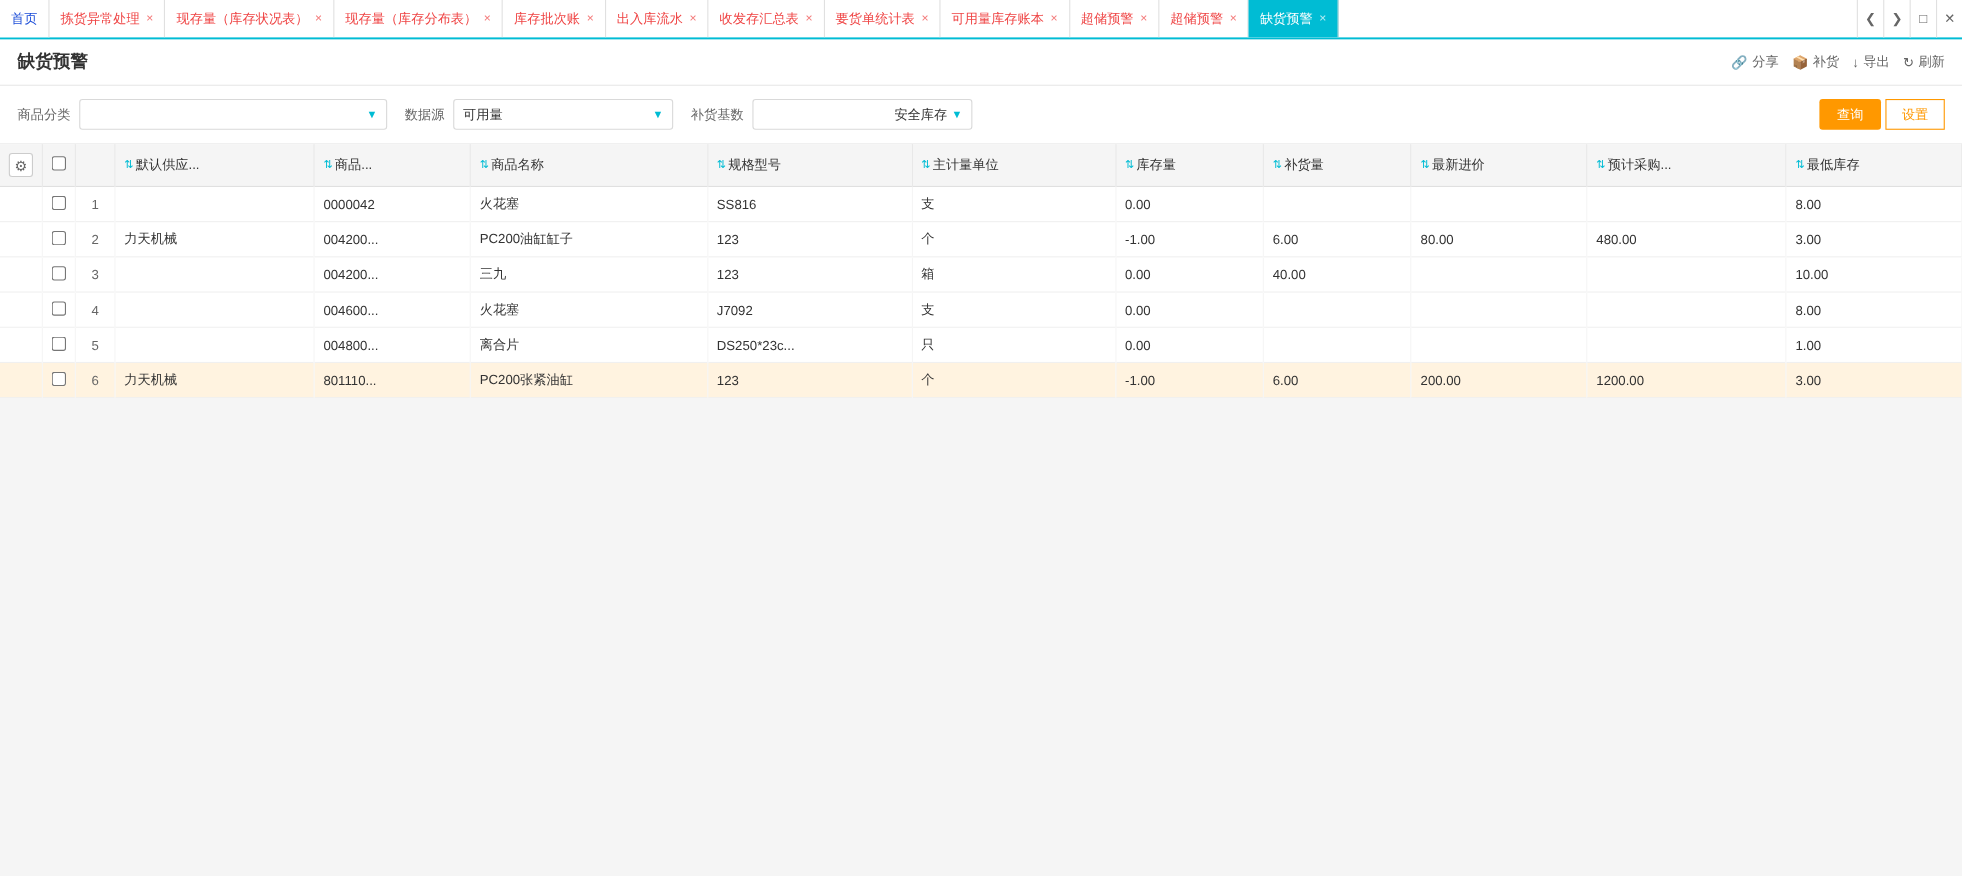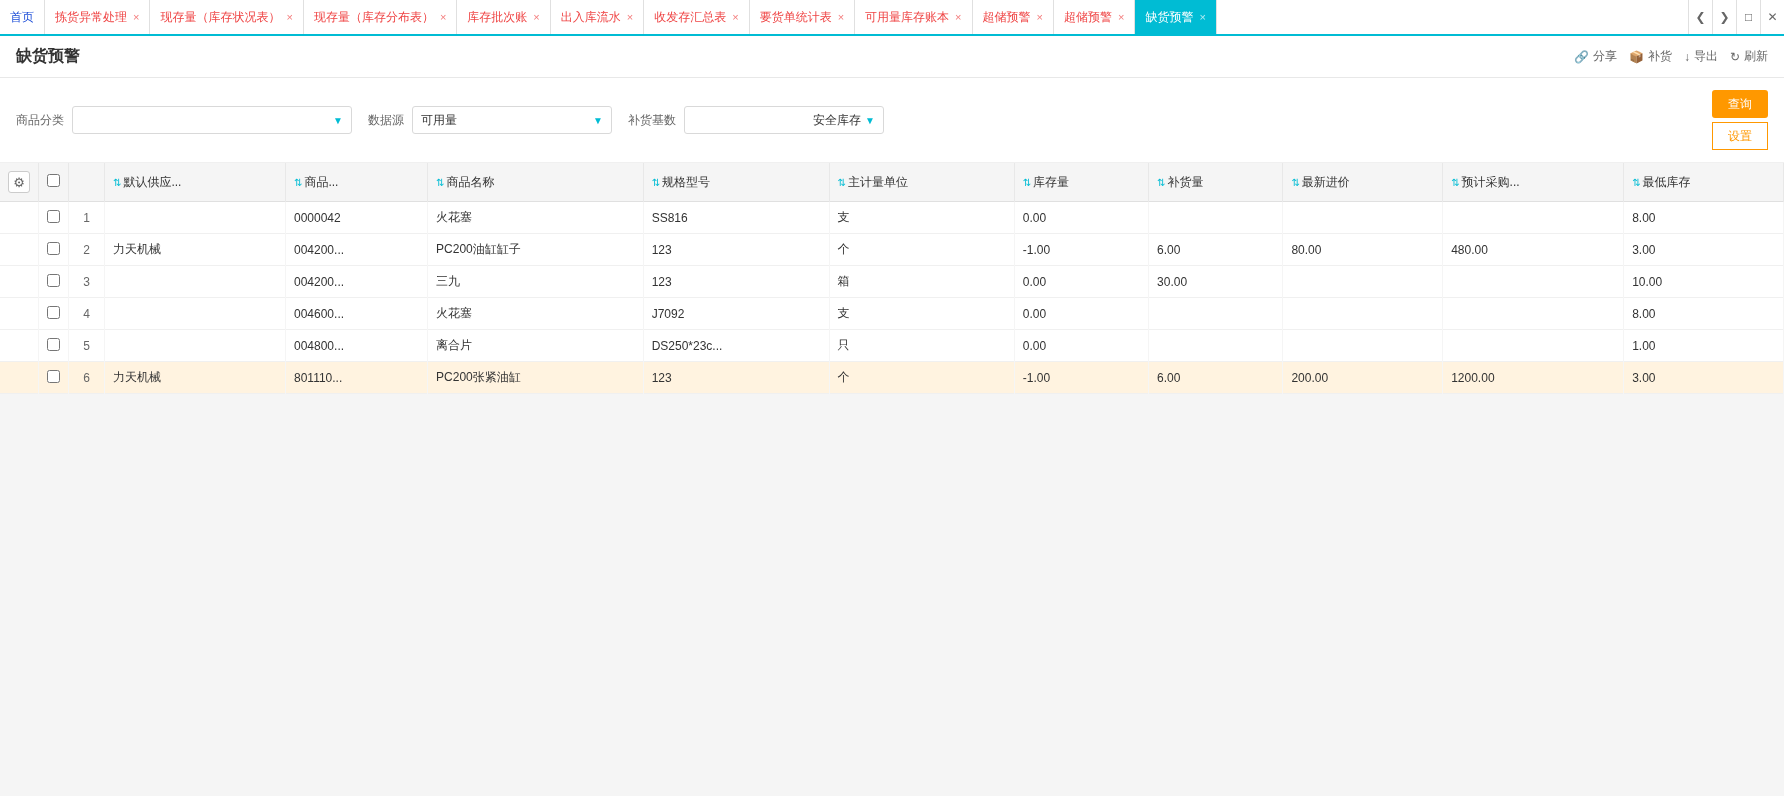--- a/index.html
+++ b/index.html
@@ -130,21 +130,21 @@
       color: #333;
     }
     .filter-select-arrow {
       color: #00bcd4;
       font-size: 10px;
       margin-left: 4px;
     }
     .filter-actions {
       margin-left: auto;
       display: flex;
-      flex-direction: column;
+      flex-direction: row;
       gap: 4px;
     }
     .btn-query {
       background: #ff9800;
       color: #fff;
       border: none;
       border-radius: 3px;
       padding: 5px 16px;
       cursor: pointer;
       font-size: 12px;
@@ -466,21 +466,21 @@
           <tr>
             <td class="gear-cell"></td>
             <td class="checkbox-cell"><input type="checkbox" style=""></td>
             <td class="row-num">3</td>
             <td></td>
             <td>004200...</td>
             <td>三九</td>
             <td>123</td>
             <td>箱</td>
             <td class="num-cell">0.00</td>
-            <td class="num-cell">30.00</td>
+            <td class="num-cell">40.00</td>
             <td class="num-cell"></td>
             <td class="num-cell"></td>
             <td class="num-cell">10.00</td>
           </tr>
           <tr>
             <td class="gear-cell"></td>
             <td class="checkbox-cell"><input type="checkbox" style=""></td>
             <td class="row-num">4</td>
             <td></td>
             <td>004600...</td>

